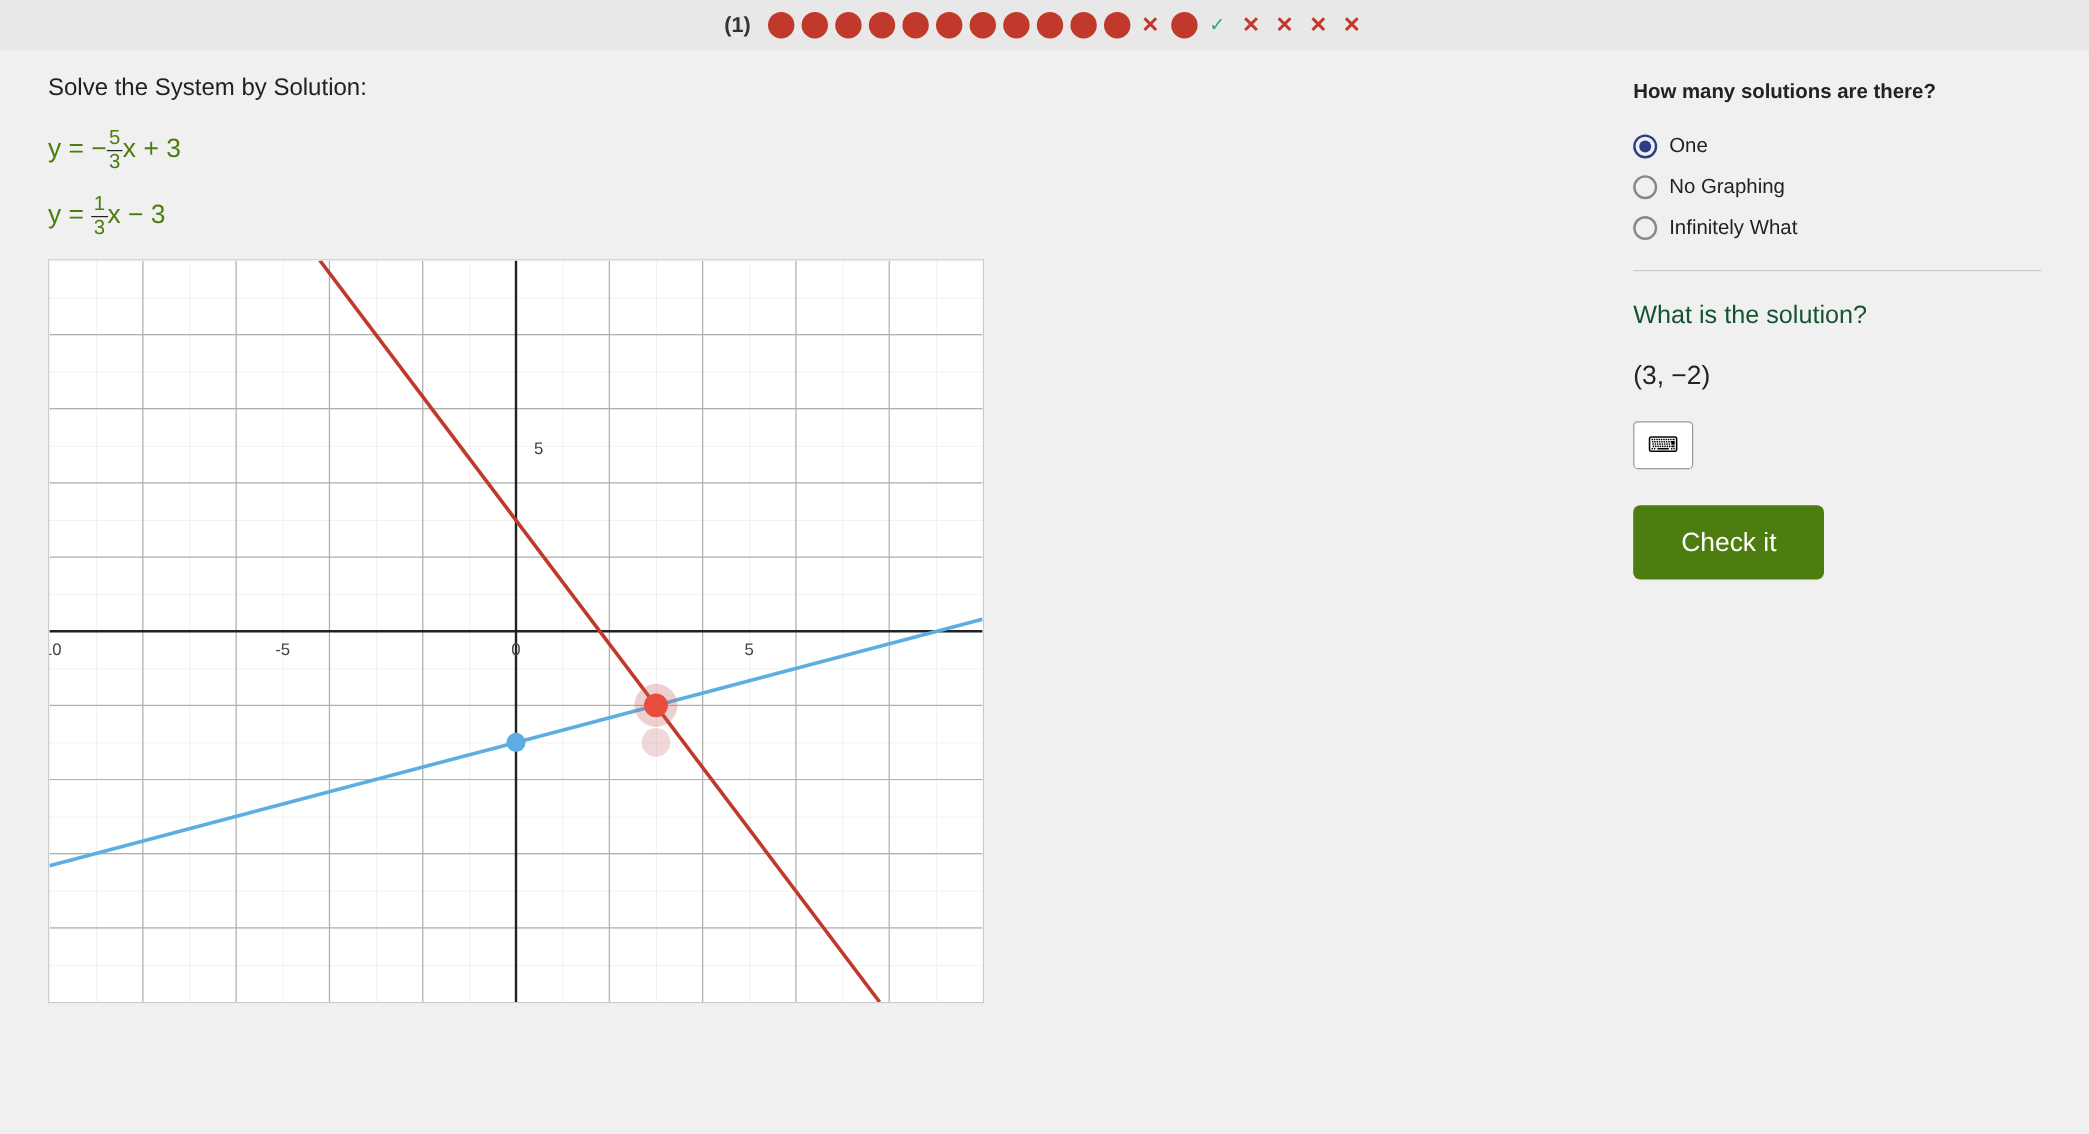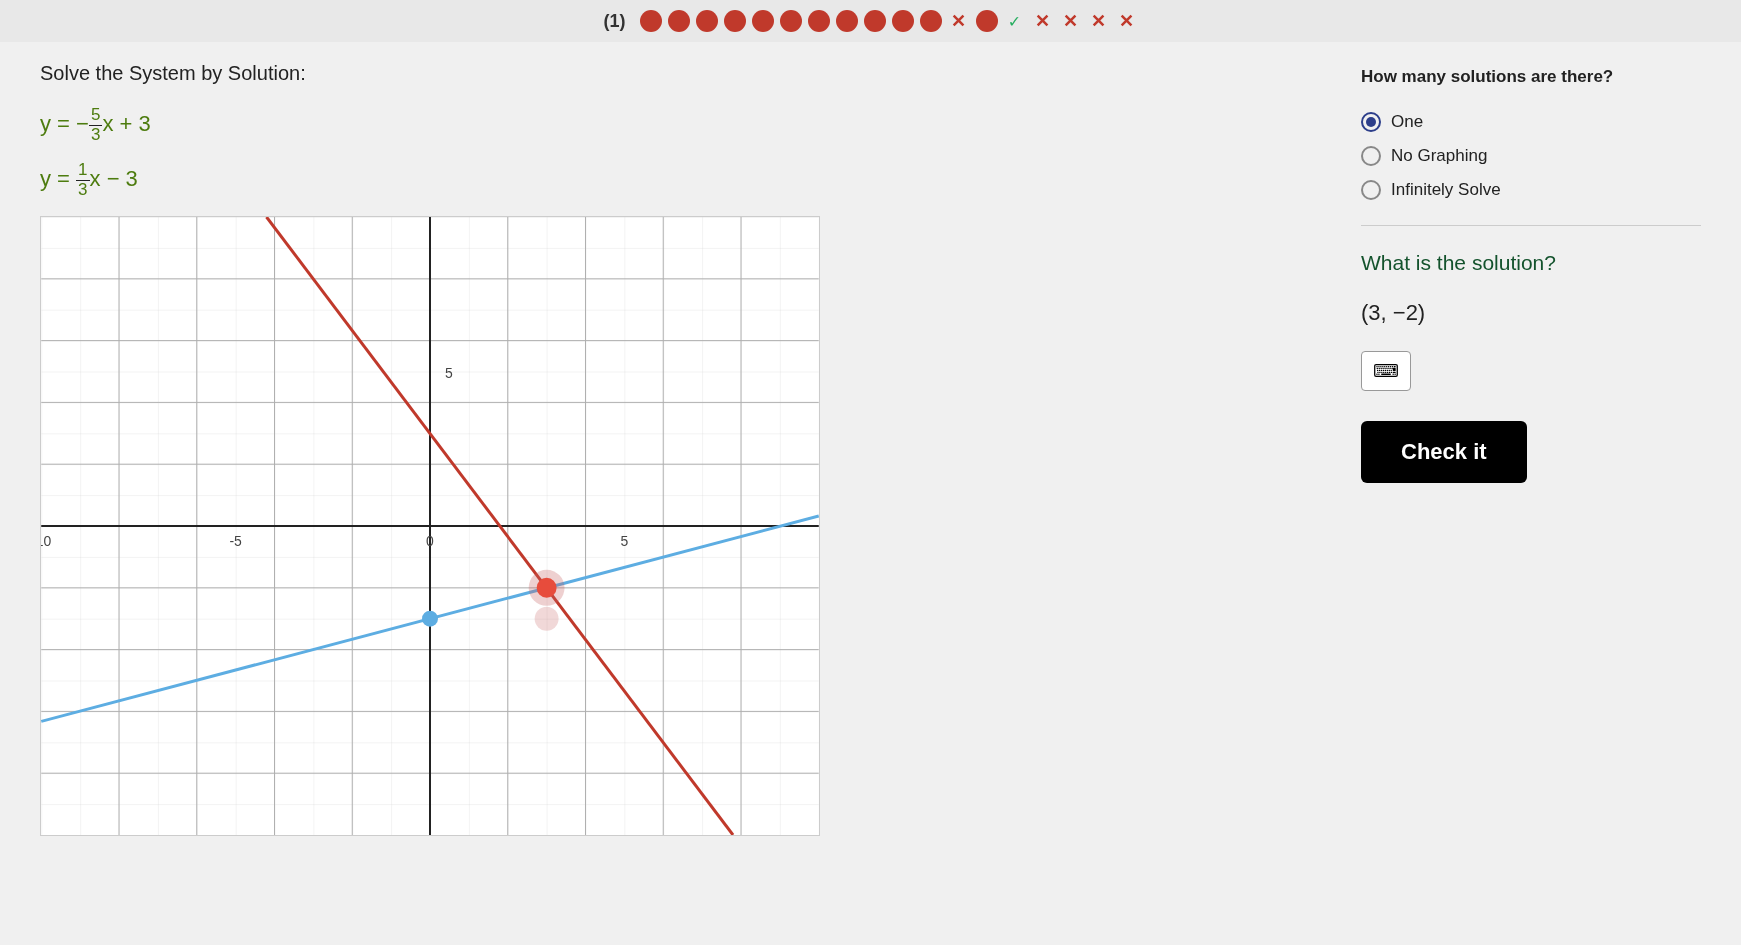--- a/index.html
+++ b/index.html
@@ -171,26 +171,26 @@
       background: white;
       border-radius: 4px;
       display: flex;
       align-items: center;
       justify-content: center;
       cursor: pointer;
       font-size: 18px;
     }
 
     .check-it-btn {
-      background: #000000;
+      background: #4d7c0f;
       color: white;
       border: none;
       padding: 18px 40px;
       font-size: 22px;
-      font-weight: bold;
+      font-weight: normal;
       border-radius: 6px;
       cursor: pointer;
       align-self: flex-start;
       margin-top: 10px;
     }
 
     
     .frac {
       display: inline-flex;
       flex-direction: column;
@@ -331,21 +331,21 @@
           <span>One</span>
         </label>
 
         <label class="radio-item">
           <div class="radio-circle"></div>
           <span>No Graphing</span>
         </label>
 
         <label class="radio-item">
           <div class="radio-circle"></div>
-          <span>Infinitely Solve</span>
+          <span>Infinitely What</span>
         </label>
       </div>
 
       <div class="divider"></div>
 
       <div class="solution-question">What is the solution?</div>
 
       <div class="solution-display">(3, −2)</div>
 
       <div class="keyboard-btn">⌨</div>

